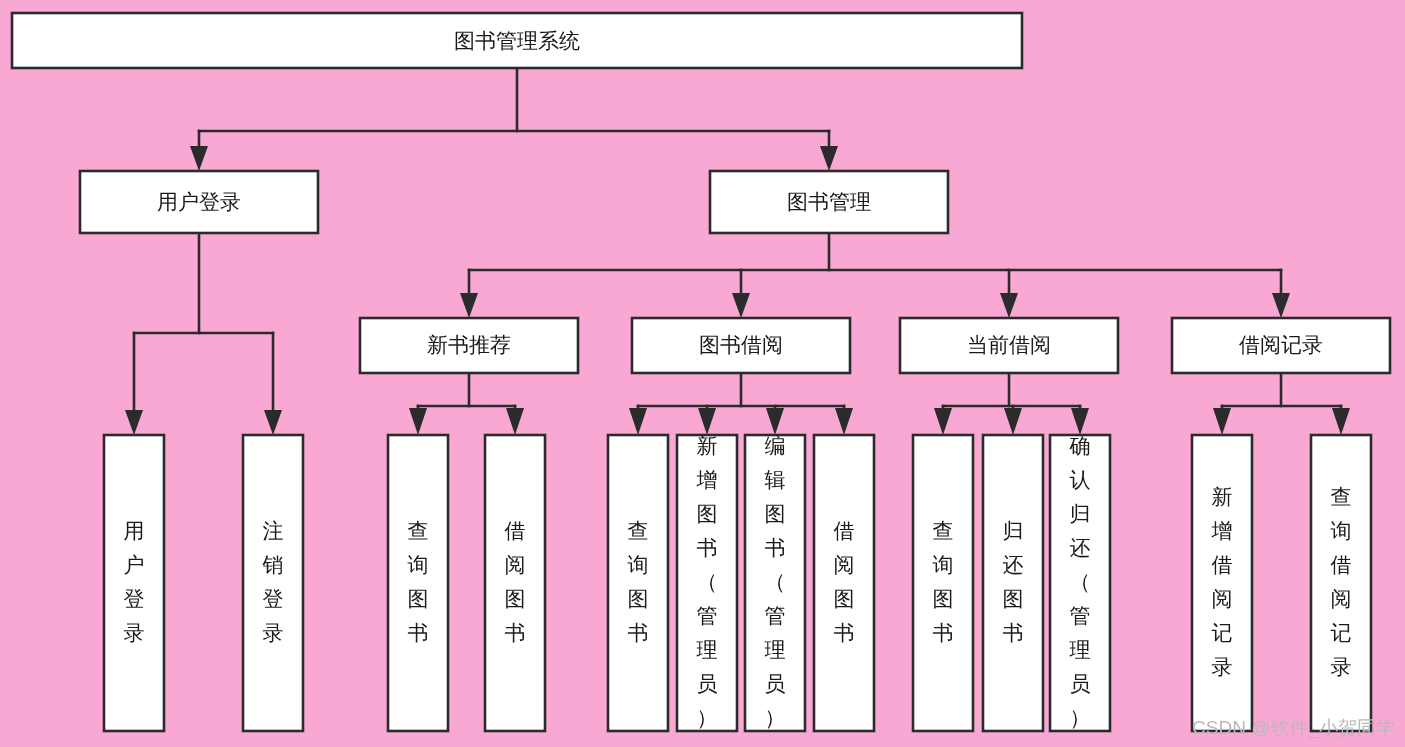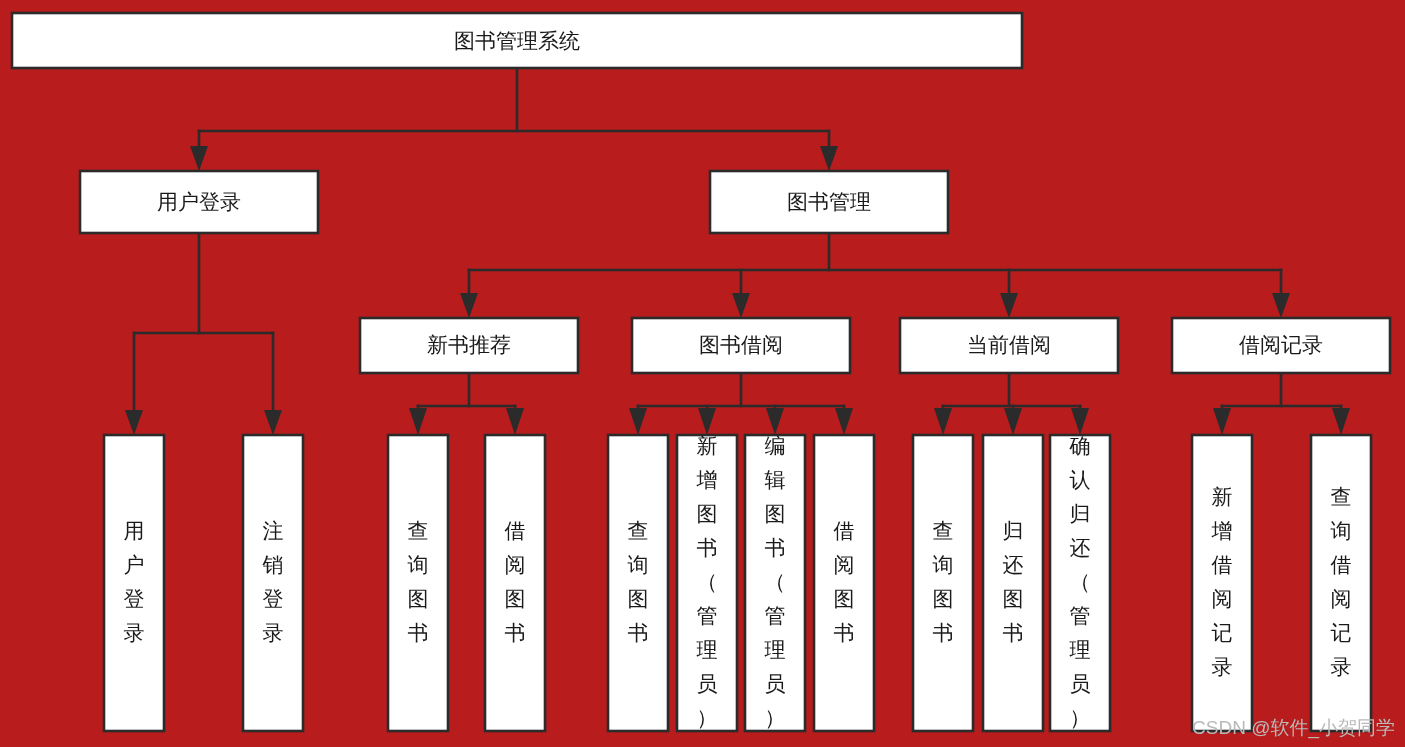--- a/index.html
+++ b/index.html
@@ -8,21 +8,21 @@
     padding: 0;
     background: #ffffff;
   }
   body {
     font-family: "Liberation Sans", "DejaVu Sans", sans-serif;
   }
   #diagram-root {
     position: relative;
     width: 1405px;
     height: 747px;
-    background: #b91c1c;
+    background: #f9a8d4;
     overflow: hidden;
   }
   svg.diagram-canvas {
     position: absolute;
     left: 0;
     top: 0;
     width: 1405px;
     height: 747px;
     display: block;
   }

